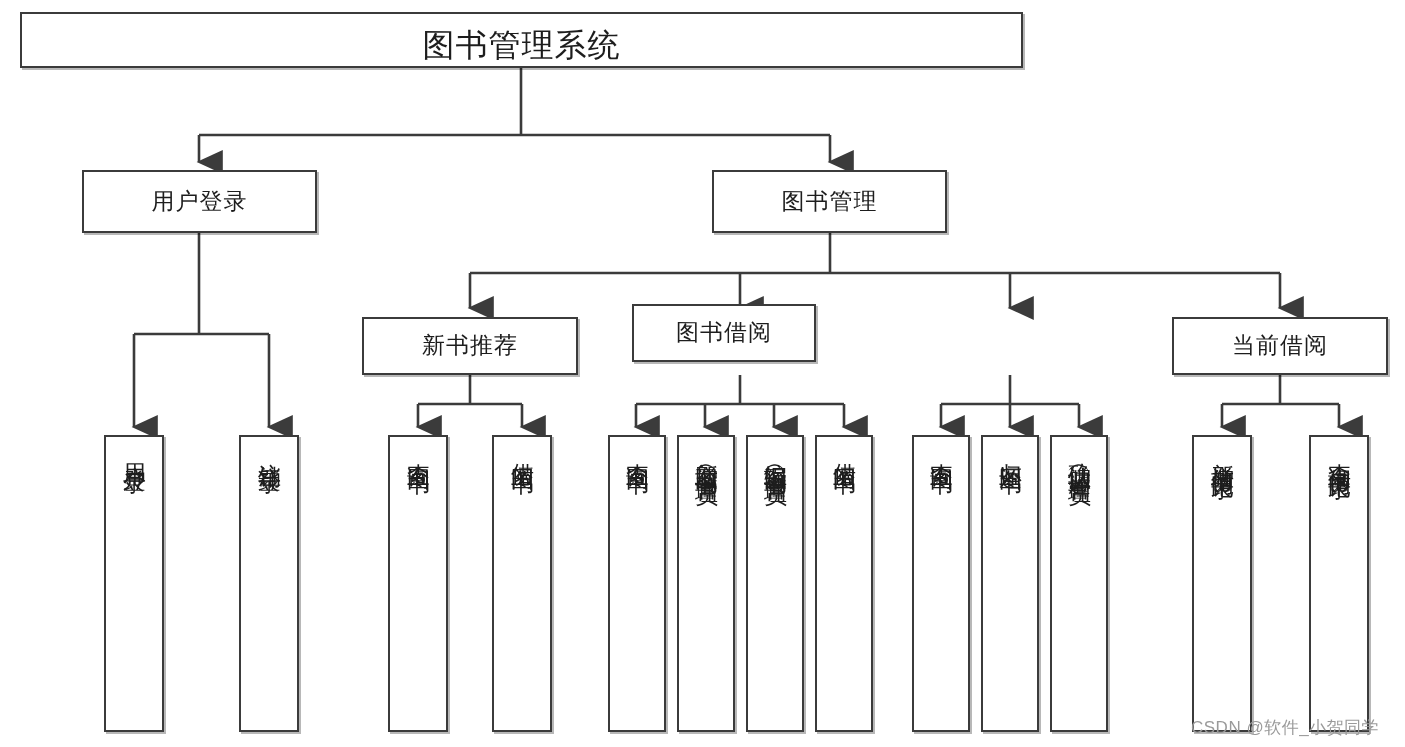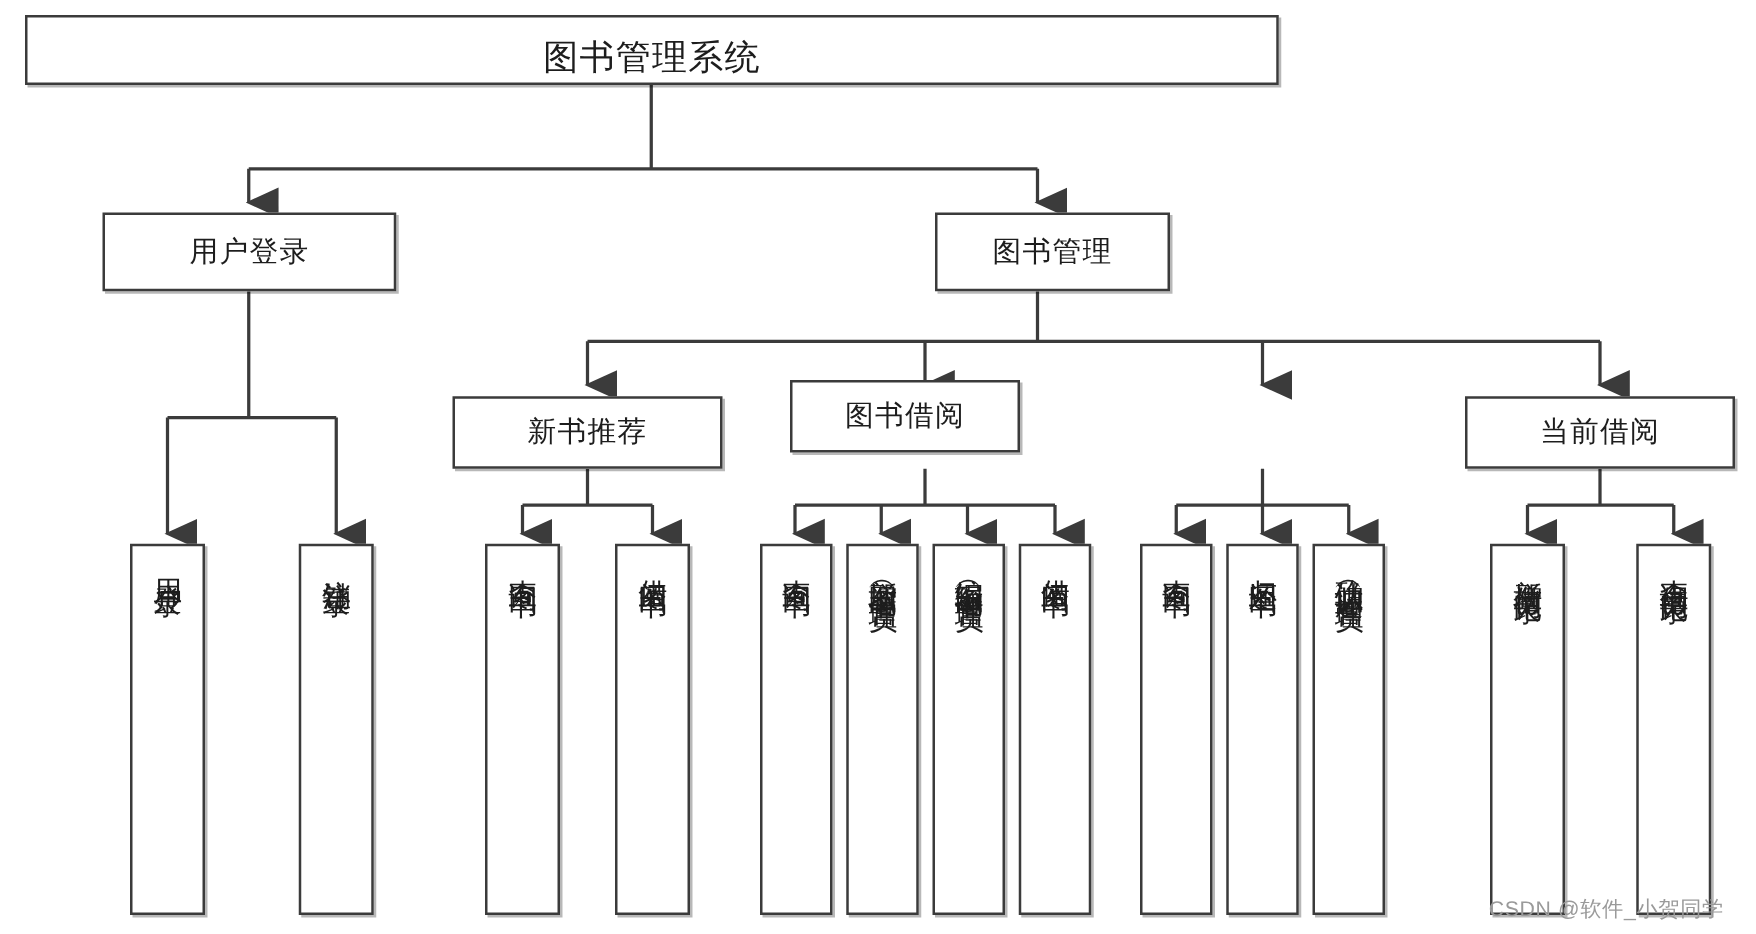--- a/index.html
+++ b/index.html
@@ -52,21 +52,21 @@
     padding-top: 8px;
   }
   .node.vertical .label {
     writing-mode: vertical-rl;
     text-orientation: upright;
     font-size: 23px;
     letter-spacing: 3px;
     white-space: nowrap;
   }
   #node-root .label {
-    font-size: 28px;
+    font-size: 32px;
     margin-top: 12px;
   }
   .watermark {
     position: absolute;
     font-size: 17px;
     color: #9a9a9a;
     white-space: nowrap;
     letter-spacing: 0.5px;
   }
 </style>
@@ -125,21 +125,21 @@
     </g>
   </svg>
 
   <div class="node horizontal" id="node-root" style="left:20px; top:12px; width:1003px; height:56px;">
     <span class="label">图书管理系统</span>
   </div>
 
   <div class="node horizontal" style="left:82px; top:170px; width:235px; height:63px;">
     <span class="label">用户登录</span>
   </div>
-  <div class="node horizontal" style="left:748px; top:170px; width:188px; height:63px;">
+  <div class="node horizontal" style="left:712px; top:170px; width:235px; height:63px;">
     <span class="label">图书管理</span>
   </div>
 
   <div class="node horizontal" style="left:362px; top:317px; width:216px; height:58px;">
     <span class="label">新书推荐</span>
   </div>
   <div class="node horizontal" style="left:632px; top:304px; width:184px; height:58px;">
     <span class="label">图书借阅</span>
   </div>
   <div class="node horizontal" style="left:1172px; top:317px; width:216px; height:58px;">

